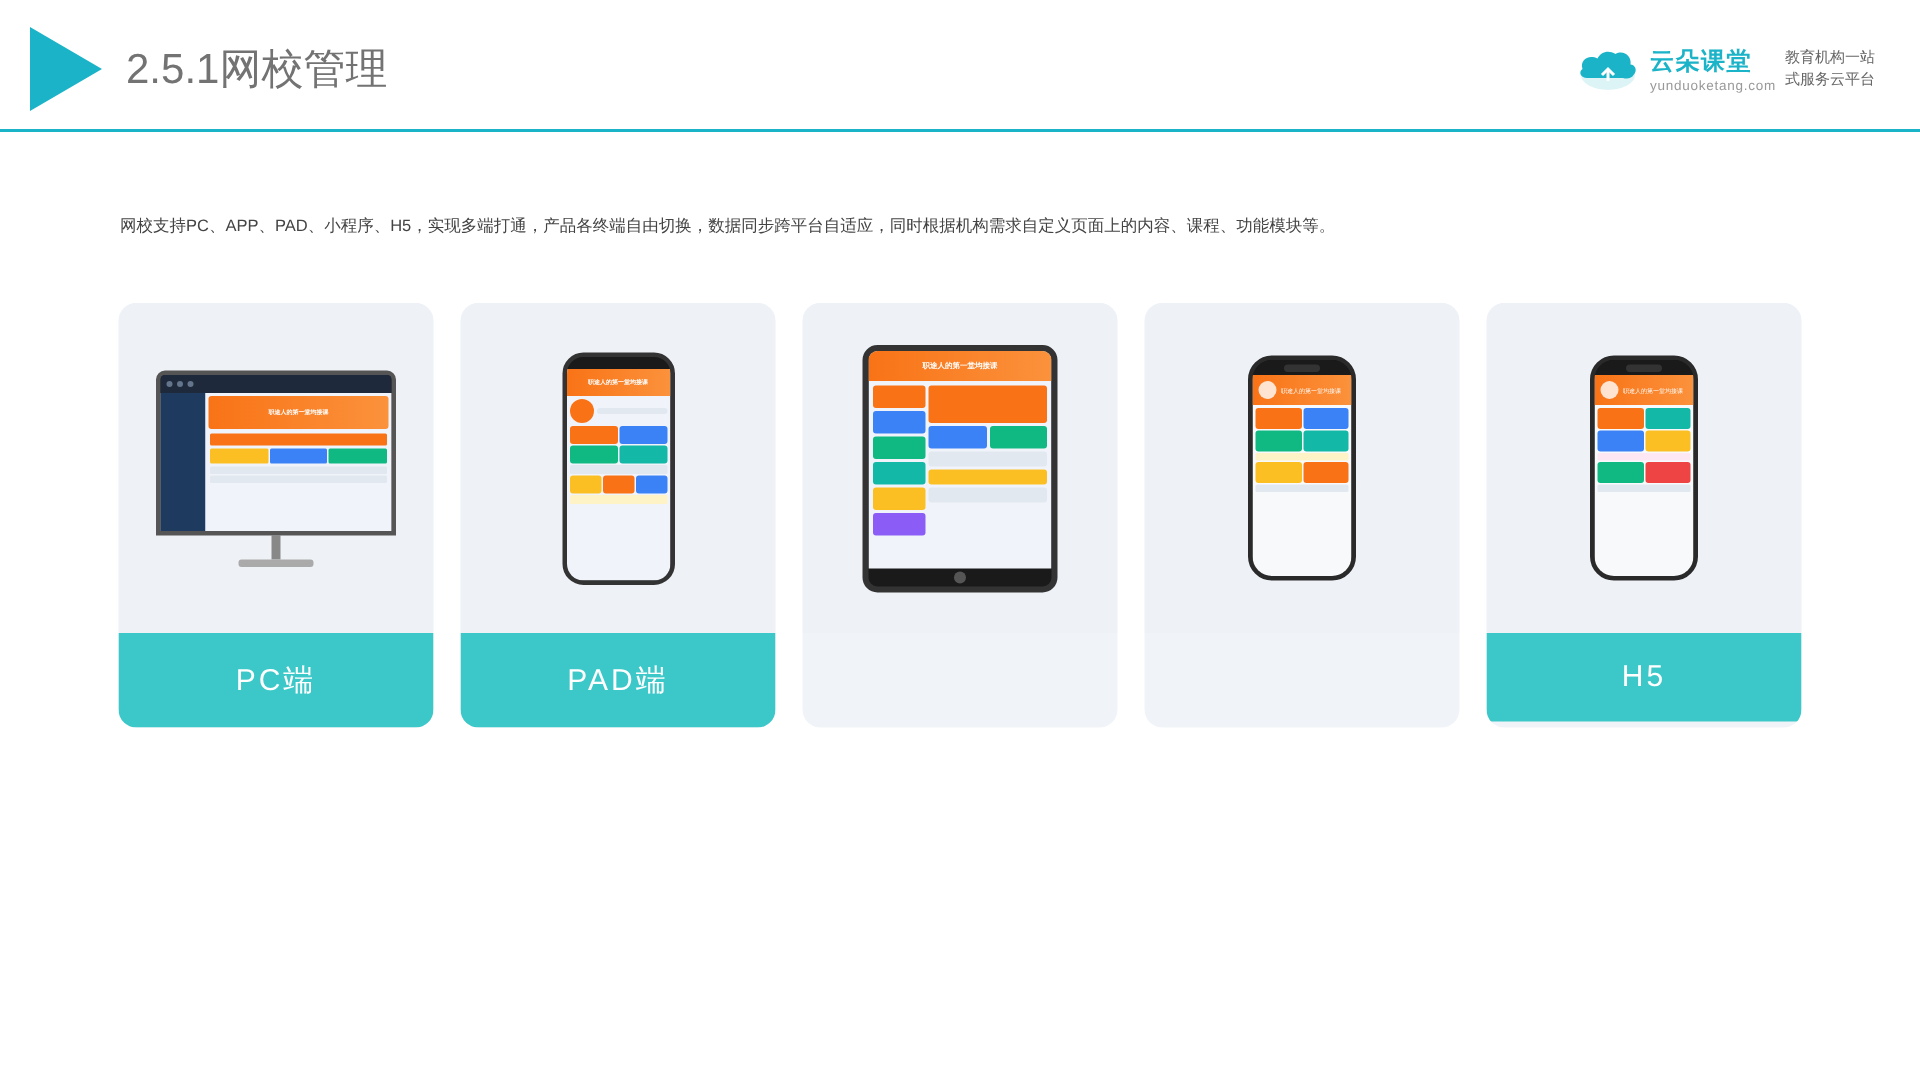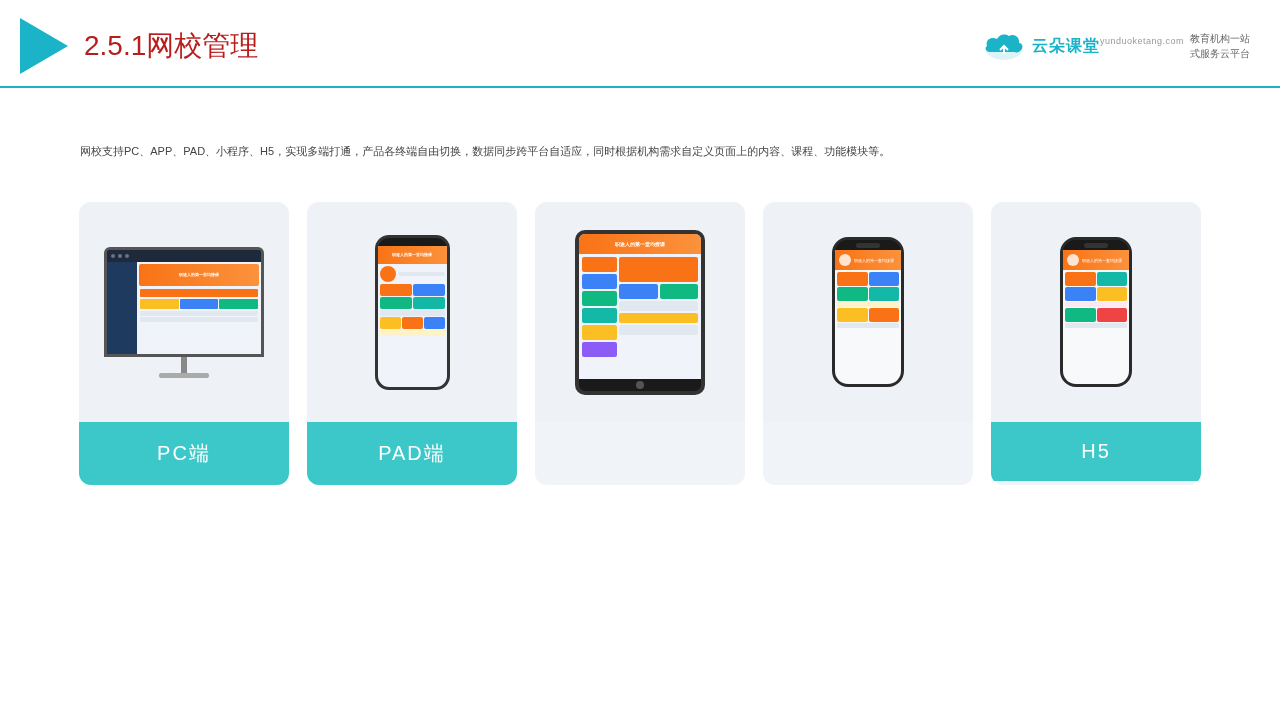--- a/index.html
+++ b/index.html
@@ -35,21 +35,21 @@
       border-left: 48px solid #1ab3c8;
     }
 
     .header-title {
       font-size: 28px;
       font-weight: 600;
       color: #333;
     }
 
     .header-title span {
-      color: #b91c1c;
+      color: #737373;
       font-weight: 400;
     }
 
     .header-right {
       display: flex;
       align-items: center;
       gap: 8px;
     }
 
     .cloud-logo {
@@ -58,21 +58,21 @@
       gap: 6px;
     }
 
     .cloud-icon {
       width: 44px;
       height: 32px;
     }
 
     .cloud-text {
       display: flex;
-      flex-direction: row;
+      flex-direction: column;
       align-items: flex-start;
     }
 
     .cloud-name {
       font-size: 16px;
       color: #1ab3c8;
       font-weight: 600;
       letter-spacing: 1px;
     }
 

